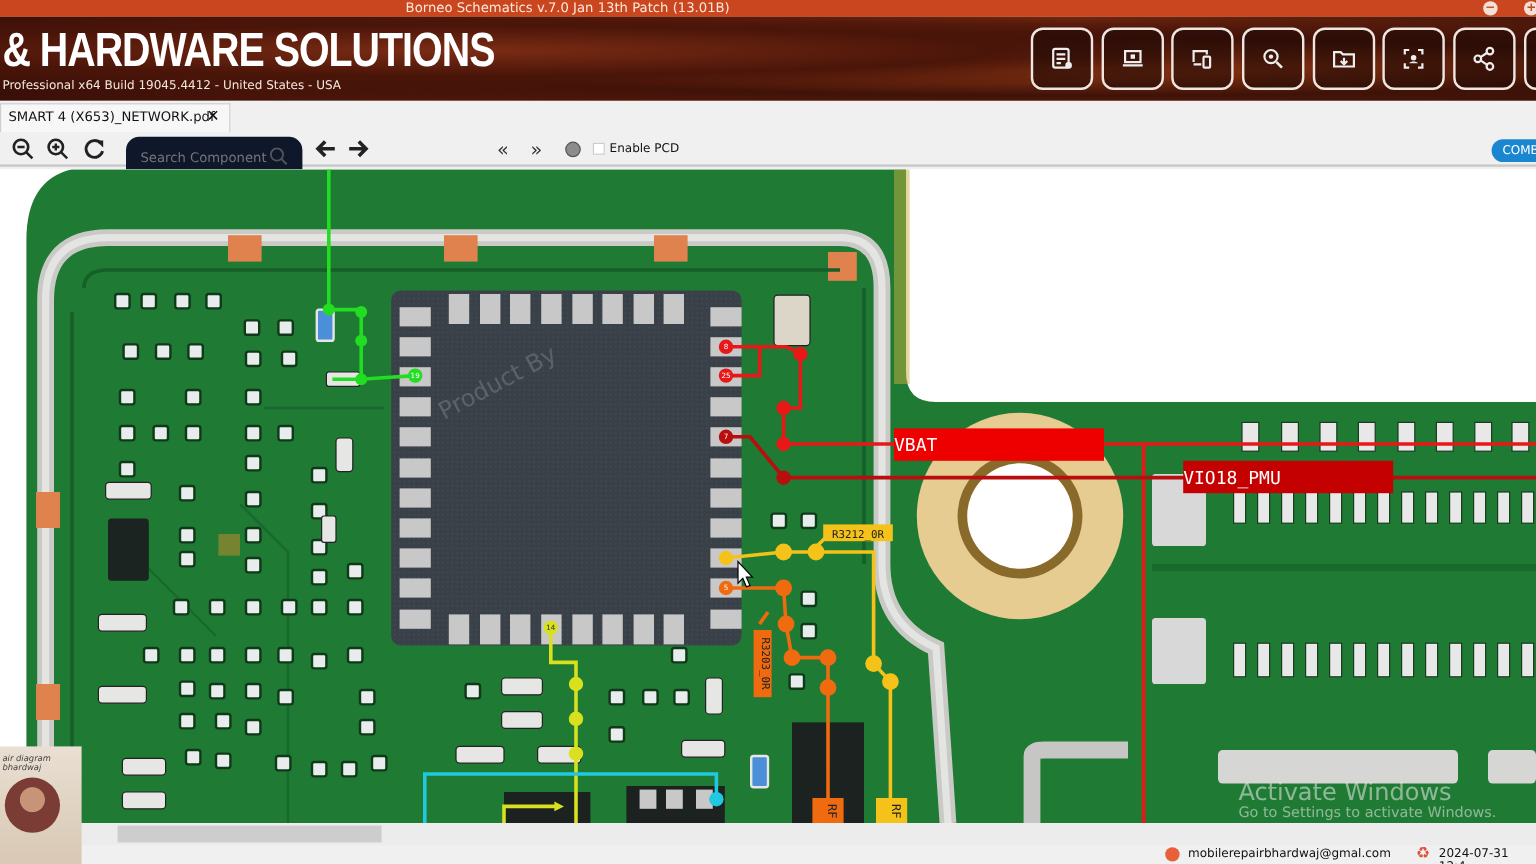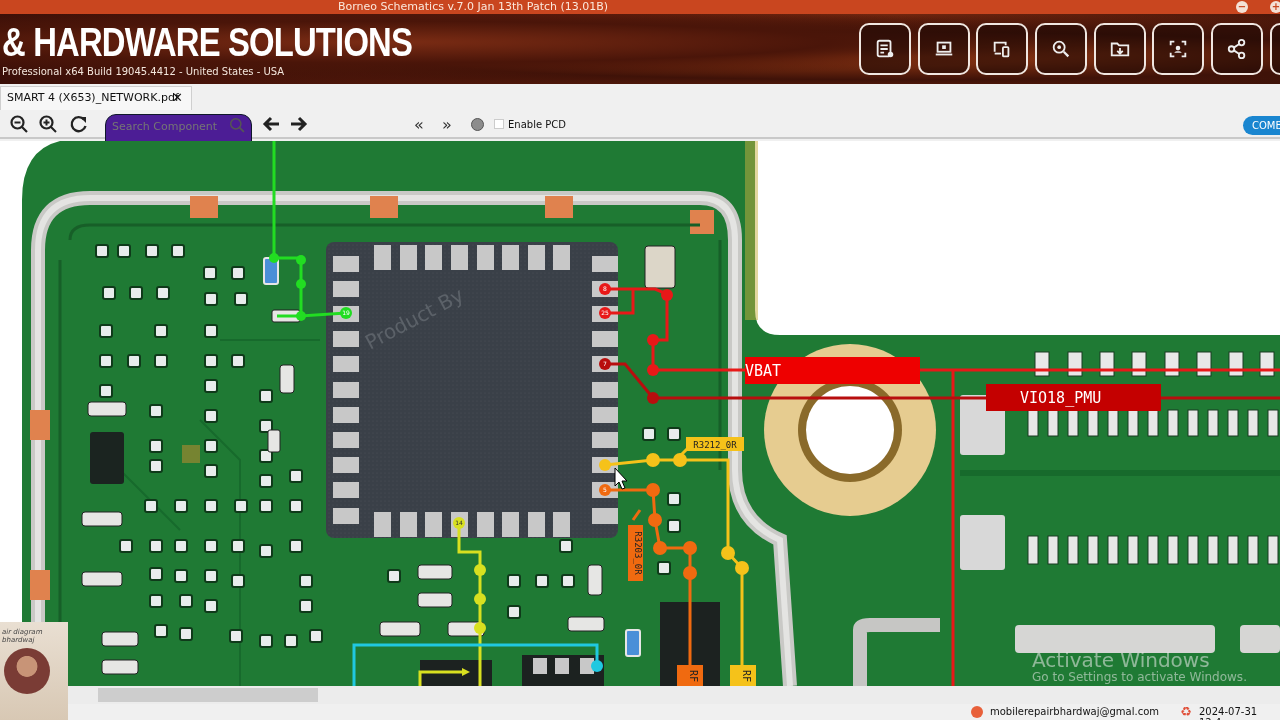--- a/index.html
+++ b/index.html
@@ -14,21 +14,21 @@
                 linear-gradient(90deg, #3a0f08, #5a1a0b 40%, #7a2a10 70%, #3d1208); }
   .brand { position: absolute; left: 2px; top: 6px; color: #fff; font-family: "Liberation Sans", sans-serif; font-weight: bold; font-size: 40px; letter-spacing: -1px; transform: scaleX(0.82); transform-origin: left; white-space: nowrap; }
   .subbrand { position: absolute; left: 2px; top: 52px; color: #f3e6dc; font-size: 10px; white-space: nowrap; }
   .tbtn { position: absolute; top: 9px; width: 52px; height: 52px; border: 2px solid #f0e6e0; border-radius: 10px; background: rgba(30,10,6,0.55); display: flex; align-items: center; justify-content: center; }
   .tbtn svg { width: 22px; height: 22px; }
   .tabstrip { position: absolute; left: 0; top: 84px; width: 1280px; height: 26px; background: #f0f0f0; padding-left: 32px; }
   .tab { position: absolute; left: 0; top: 2px; height: 24px; width: 192px; border: 1px solid #cfcfcf; border-bottom: none; background: #f7f7f7; font-size: 11px; line-height: 22px; padding-left: 6px; color: #111; }
   .tab .x { position: absolute; right: 8px; top: 0; font-weight: bold; font-size: 13px; }
   .toolbar { position: absolute; left: 0; top: 110px; width: 1280px; height: 29px; background: #f0f0f0; border-bottom: 2px solid #c9c9c9; }
   .ti { position: absolute; top: 3px; height: 22px; display: flex; align-items: center; justify-content: center; }
-  .search { position: absolute; left: 105px; top: 4px; width: 147px; height: 38px; border: 1px solid #0f172a; border-radius: 11px; background: #4c1d95; }
+  .search { position: absolute; left: 105px; top: 4px; width: 147px; height: 38px; border: 6px solid #0f172a; border-radius: 11px; background: #0f172a; }
   .search input { border: none; background: transparent; outline: none; font-size: 11px; color: #9a9a8a; width: 110px; height: 19px; margin-left: 6px; font-family: "DejaVu Sans", sans-serif; }
   .page { position: absolute; left: 327px; top: 20px; color: #e89a3a; font-size: 11px; font-weight: bold; margin-top: 35px; }
   .pcdlbl { position: absolute; left: 508px; top: 9px; font-size: 10px; color: #111; }
   .chk { position: absolute; left: 494px; top: 9px; width: 10px; height: 10px; border: 1px solid #ccc; background: #fff; }
   .combo { position: absolute; left: 1243px; top: 6px; width: 50px; height: 19px; background: #1a86d0; border-radius: 10px; color: #fff; font-size: 10px; line-height: 19px; padding-left: 9px; }
   .canvas { position: absolute; left: 0; top: 141px; width: 1280px; height: 545px; background: #fff; overflow: hidden; }
   .hscroll { position: absolute; left: 68px; top: 686px; width: 1212px; height: 18px; background: #ececec; }
   .hscroll .thumb { position: absolute; left: 30px; top: 2px; width: 220px; height: 14px; background: #cdcdcd; }
   .statusbar { position: absolute; left: 0; top: 704px; width: 1280px; height: 16px; background: #f0f0f0; font-size: 10px; color: #111; }
   .avatar { position: absolute; left: 0; top: 622px; width: 68px; height: 98px; background: linear-gradient(#e9dfd2, #d8c8b4); }
@@ -468,21 +468,21 @@
     <rect x="730" y="665" width="26" height="21" fill="#f5c21a"></rect>
     <text x="743" y="676" text-anchor="middle" font-size="10" font-family="DejaVu Sans Mono, monospace" fill="#222" transform="rotate(90 743 676)">RF</text>
 
     <rect x="745" y="357" width="175" height="27" fill="#ee0000"></rect>
     <rect x="986" y="384" width="175" height="27" fill="#c40000"></rect>
 
     <path d="M615 468 L615 486 L619 482 L622 489 L625 488 L622 481 L627 481Z" fill="#fff" stroke="#000" stroke-width="1"></path>
   </svg>
 
   <span class="netlabel" style="left:745px;top:221px;width:175px">VBAT</span>
-  <span class="netlabel" style="left:1020px;top:248px;width:158px">VIO18_PMU</span>
+  <span class="netlabel" style="left:986px;top:248px;width:158px">VIO18_PMU</span>
 </div>
 
 <div class="watermark">Activate Windows</div>
 <div class="watermark2">Go to Settings to activate Windows.</div>
 
 <div class="hscroll">
   <div class="thumb"></div>
 </div>
 
 <div class="statusbar">

